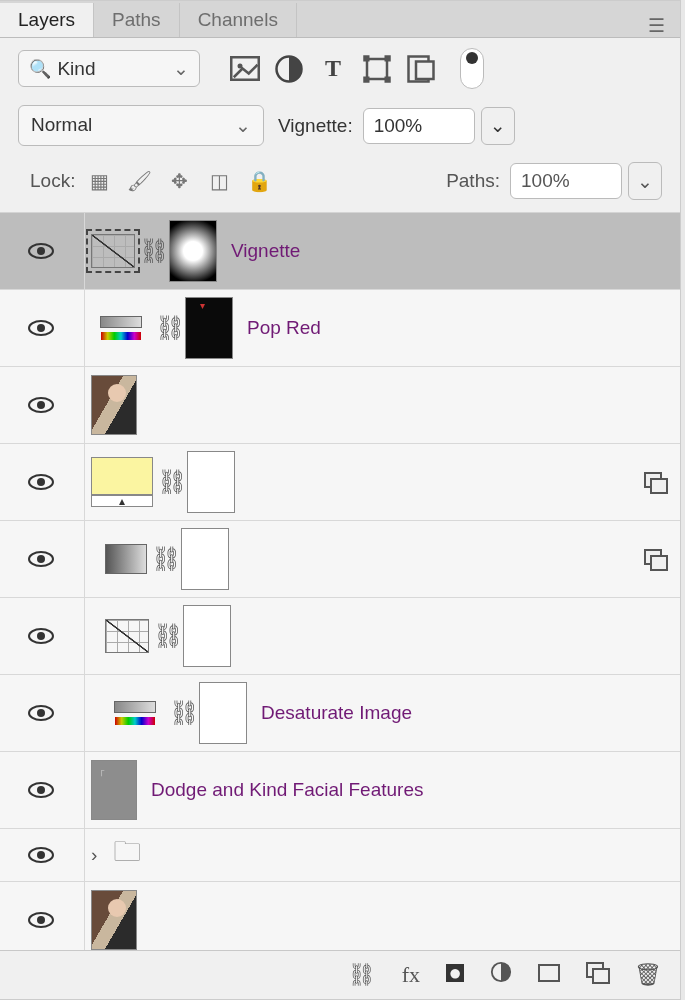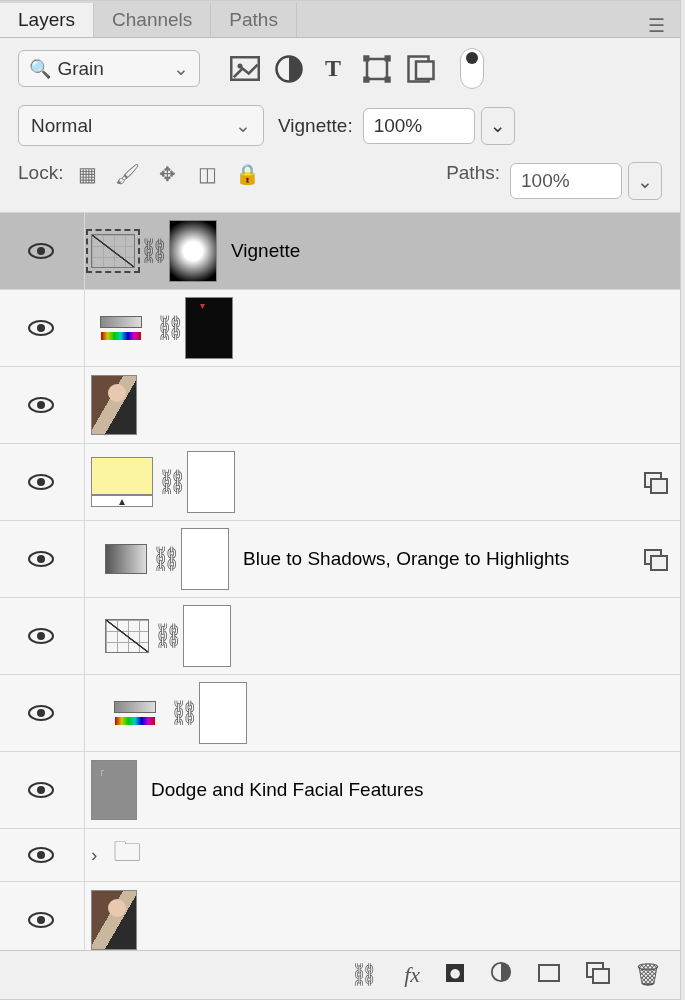--- a/index.html
+++ b/index.html
@@ -72,34 +72,34 @@
     margin-right: 14px;
     color: #444;
   }
   .toggle {
     width: 22px; height: 36px; border-radius: 12px; background:#fff; border:1px solid #bbb;
     display:inline-flex; align-items:flex-start; justify-content:center; padding-top:3px;
   }
   .toggle .dot { width:12px; height:12px; border-radius:50%; background:#333; }
   .blend-row { display:flex; align-items:center; padding: 6px 18px 8px 18px; }
   .blend-select {
-    display:flex; align-items:center;
+    display:flex; 
     border:1px solid #bbb; border-radius:6px; background:#f6f6f6;
     padding:8px 12px; width: 220px;
   }
   .blend-select .chev { margin-left:auto; color:#666; }
   .label-opacity { margin: 0 10px 0 14px; color:#333; }
   .combo {
     display:flex; align-items:center;
     border:1px solid #bbb; border-radius:6px; background:#fff;
     padding:6px 10px; width: 90px;
   }
   .combo-wrap { display:flex; align-items:center; }
 
-  .lock-row { display:flex; align-items:flex-start; padding: 8px 18px 12px 18px; color:#555; }
+  .lock-row { display:flex; align-items:center; padding: 8px 18px 12px 18px; color:#555;margin-left:12px; }
   .lock-row .lock-label { margin-right: 10px; }
   .lock-icon { width:28px; text-align:center; margin-right:12px; color:#777; font-size:20px; }
   .fill-label { margin-left:auto; margin-right:10px; }
 
   
   .layers { flex:1; overflow:auto; border-top:1px solid #d4d4d4; background:#f0f0f0; }
   .layer-row {
     display:flex; align-items:center;
     height:76px;
     border-bottom:1px solid #d8d8d8;
@@ -126,21 +126,21 @@
     width:26px; text-align:center; color:#555; margin:0 4px;
     font-size:24px;
   }
   .mask {
     width:46px; height:60px; border:1px solid #888; background:#fff;
   }
   .mask.dark { background:#0a0a0a; }
   .mask.vignette {
     background: radial-gradient(circle at 50% 50%, #fff 0%, #fff 25%, #000 85%);
   }
-  .lname { margin-left:14px; color:#000000; flex:1; }
+  .lname { margin-left:14px; color:#701a75; flex:1; }
   .trailing { color:#555; margin-left:auto; }
 
   
   .thumb.gradient { background: linear-gradient(to right, #555, #ddd); height:30px; width:42px; border:1px solid #666; }
   .thumb.huebox { flex-direction:column; border:none; background:transparent; }
   .thumb.curves {
     width:44px; height:34px; border:1px solid #777; background:
       repeating-linear-gradient(to right, #aaa 0 1px, transparent 1px 11px),
       repeating-linear-gradient(to bottom, #aaa 0 1px, transparent 1px 11px);
     position:relative;
@@ -163,44 +163,44 @@
   .thumb.folder { background:transparent; border:none; font-size:28px; color:#999; }
 
   .chev-right { color:#555; margin:0 6px; }
 
   
   .footer {
     height:48px; border-top:1px solid #c8c8c8; background:#f0f0f0;
     display:flex; align-items:center; justify-content:flex-end; padding:0 18px;
     gap:26px; color:#555; font-size:22px;
   }
-  .footer .it { font-style:italic; font-family: Georgia, serif; }
+  .footer .it { font-family: Georgia, serif; }
   .sq { width:18px; height:18px; background:#333; display:inline-block; }
   .sq-outline { width:18px; height:14px; border:2px solid #555; display:inline-block; }
   .overlap { position:relative; width:22px; height:20px; display:inline-block; }
   .overlap::before { content:""; position:absolute; width:14px; height:12px; border:2px solid #555; left:0; top:0; background:#f0f0f0; }
   .overlap::after { content:""; position:absolute; width:14px; height:12px; border:2px solid #555; left:6px; top:6px; background:#f0f0f0; }
 </style>
 </head>
 <body>
 
 <div class="panel">
 
   <div class="tabs">
     <div class="tab active">Layers</div>
+    <div class="tab">Paths</div>
     <div class="tab">Channels</div>
-    <div class="tab">Paths</div>
     <div class="tabs-spacer"></div>
     <div class="menu-icon">☰</div>
   </div>
 
   <div class="toolbar-row">
     <div class="kind-select">
       <span class="mag">🔍</span>
-      <span>Grain</span>
+      <span>Kind</span>
       <span class="chev">⌄</span>
     </div>
     <span class="icon-btn">
       <svg viewBox="0 0 24 20">
           <rect x="1" y="1" width="22" height="18" fill="none" stroke="#555" stroke-width="2"></rect>
           <circle cx="8" cy="8" r="2" fill="#555"></circle>
           <path d="M3 17 L10 10 L15 14 L22 7" fill="none" stroke="#555" stroke-width="2"></path>
         </svg>
     </span>
     <span class="icon-btn">
@@ -283,20 +283,21 @@
             </svg></span>
         </div>
       <div class="thumb huebox">
         <div style="width:40px;height:10px;background:linear-gradient(to right,#888,#ddd);border:1px solid #666;"></div>
         <div style="width:40px;height:8px;background:linear-gradient(to right,#c00,#cc0,#0c0,#0cc,#00c,#c0c,#c00);margin-top:4px;"></div>
       </div>
       <span class="link">⛓</span>
       <div class="mask dark" style="position:relative;">
         <span style="position:absolute;top:2px;left:14px;color:#c33;font-size:10px;">▾</span>
       </div>
+      <span class="lname">Pop Red</span>
     </div>
 
     <div class="layer-row">
       <div class="eye-col">
           <span class="eye"><svg viewBox="0 0 28 20">
               <ellipse cx="14" cy="10" rx="12" ry="7" fill="none" stroke="#333" stroke-width="2"></ellipse>
               <circle cx="14" cy="10" r="4" fill="#333"></circle>
             </svg></span>
         </div>
       <div class="thumb photo" style="width:46px;"></div>
@@ -318,21 +319,20 @@
     <div class="layer-row">
       <div class="eye-col">
           <span class="eye"><svg viewBox="0 0 28 20">
               <ellipse cx="14" cy="10" rx="12" ry="7" fill="none" stroke="#333" stroke-width="2"></ellipse>
               <circle cx="14" cy="10" r="4" fill="#333"></circle>
             </svg></span>
         </div>
       <div class="thumb gradient" style="margin-left:20px;"></div>
       <span class="link">⛓</span>
       <div class="mask"></div>
-      <span class="lname">Blue to Shadows, Orange to Highlights</span>
       <span class="trailing overlap"></span>
     </div>
 
     <div class="layer-row">
       <div class="eye-col">
           <span class="eye"><svg viewBox="0 0 28 20">
               <ellipse cx="14" cy="10" rx="12" ry="7" fill="none" stroke="#333" stroke-width="2"></ellipse>
               <circle cx="14" cy="10" r="4" fill="#333"></circle>
             </svg></span>
         </div>
@@ -347,20 +347,21 @@
               <ellipse cx="14" cy="10" rx="12" ry="7" fill="none" stroke="#333" stroke-width="2"></ellipse>
               <circle cx="14" cy="10" r="4" fill="#333"></circle>
             </svg></span>
         </div>
       <div class="thumb huebox" style="margin-left:20px;">
         <div style="width:40px;height:10px;background:linear-gradient(to right,#888,#ddd);border:1px solid #666;"></div>
         <div style="width:40px;height:8px;background:linear-gradient(to right,#c00,#cc0,#0c0,#0cc,#00c,#c0c,#c00);margin-top:4px;"></div>
       </div>
       <span class="link">⛓</span>
       <div class="mask"></div>
+      <span class="lname">Desaturate Image</span>
     </div>
 
     <div class="layer-row">
       <div class="eye-col">
           <span class="eye"><svg viewBox="0 0 28 20">
               <ellipse cx="14" cy="10" rx="12" ry="7" fill="none" stroke="#333" stroke-width="2"></ellipse>
               <circle cx="14" cy="10" r="4" fill="#333"></circle>
             </svg></span>
         </div>
       <div class="thumb gray50" style="width:46px;position:relative;">

